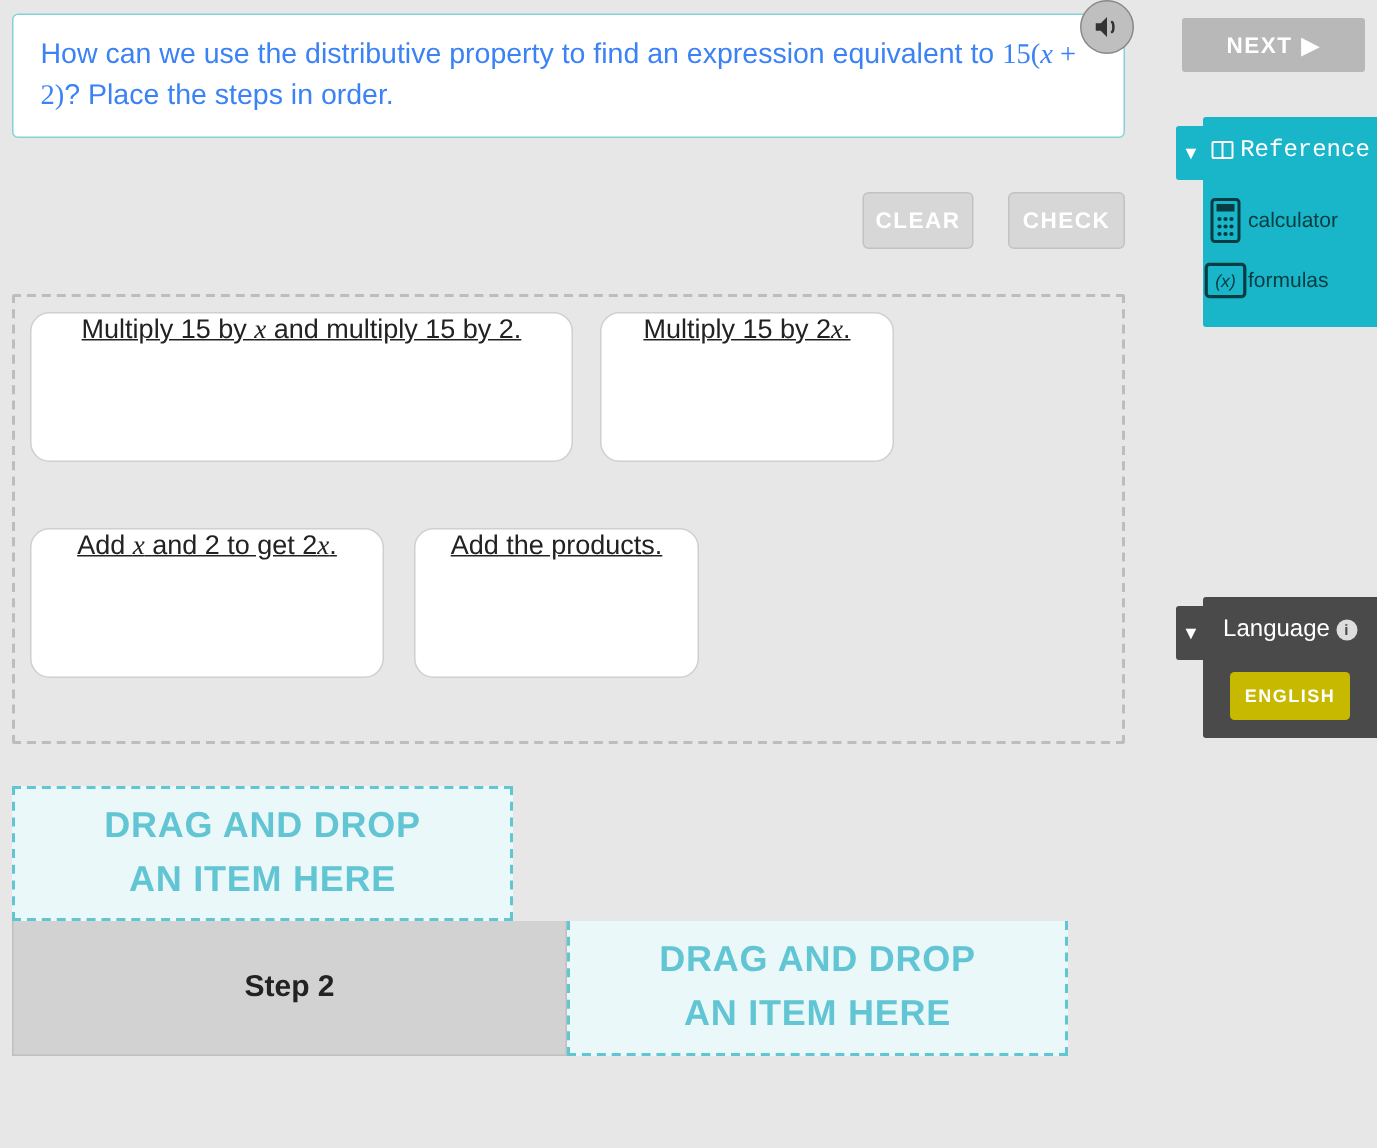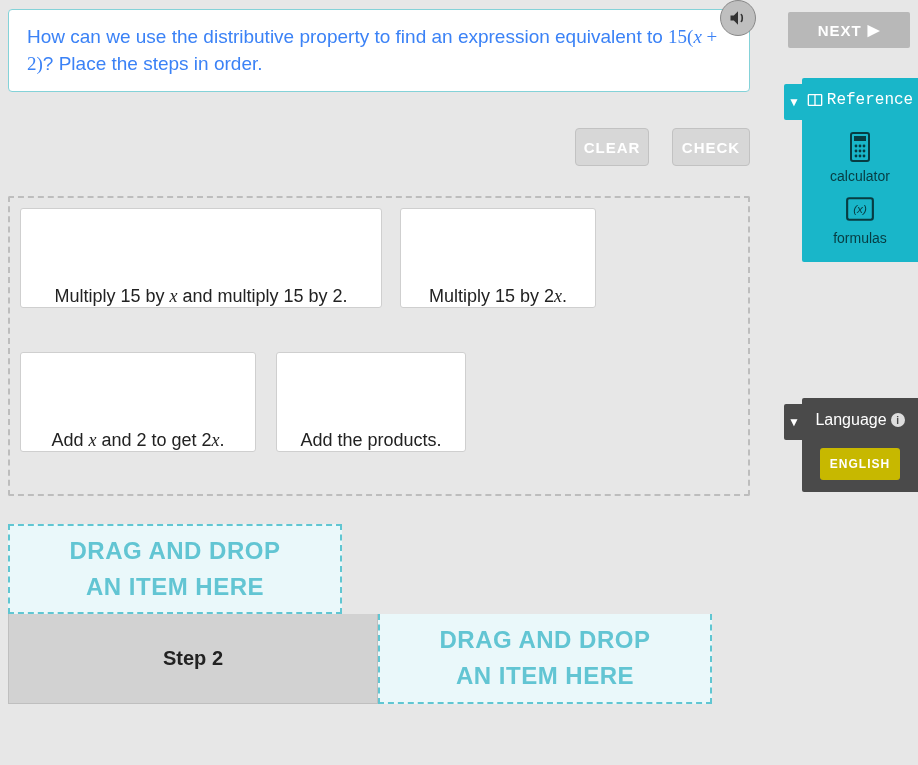--- a/index.html
+++ b/index.html
@@ -83,29 +83,30 @@
     width: 742px;
     height: 300px;
     border: 2px dashed #bdbdbd;
     border-radius: 2px;
     padding: 12px;
   }
   .card {
     position: absolute;
     background: #fff;
     border: 1px solid #cfcfcf;
-    border-radius: 3px;
-    display: flex;
-    align-items: flex-end;
+    border-radius: 13px;
+    display: flex;
+    align-items: flex-start;
     justify-content: center;
     font-size: 18px;
     color: #222;
     padding: 0 14px;
     text-align: center;
     cursor: move;
+    text-decoration: underline;
   }
   .card1 { left: 20px;  top: 208px; width: 362px; height: 100px; }
   .card2 { left: 400px; top: 208px; width: 196px; height: 100px; }
   .card3 { left: 20px;  top: 352px; width: 236px; height: 100px; }
   .card4 { left: 276px; top: 352px; width: 190px; height: 100px; }
   .steps-table {
     position: absolute;
     left: 8px;
     top: 524px;
     width: 742px;
@@ -174,22 +175,22 @@
     align-items: center;
     justify-content: center;
     font-size: 16px;
     font-weight: 500;
     color: #fff;
     gap: 4px;
     font-family: Liberation Mono, monospace;
   }
   .ref-item {
     display: flex;
-    flex-direction: column;
-    align-items: center;
+    flex-direction: row;
+    align-items: flex-start;
     margin-top: 10px;
     cursor: pointer;
   }
   .ref-icon {
     width: 30px;
     height: 30px;
     color: #073c42;
   }
   .ref-label {
     margin-top: 6px;

